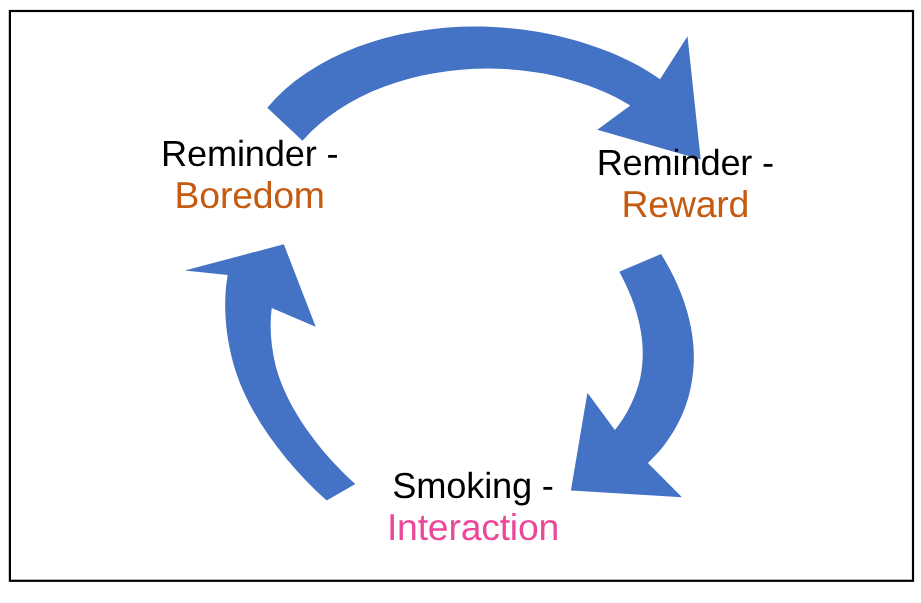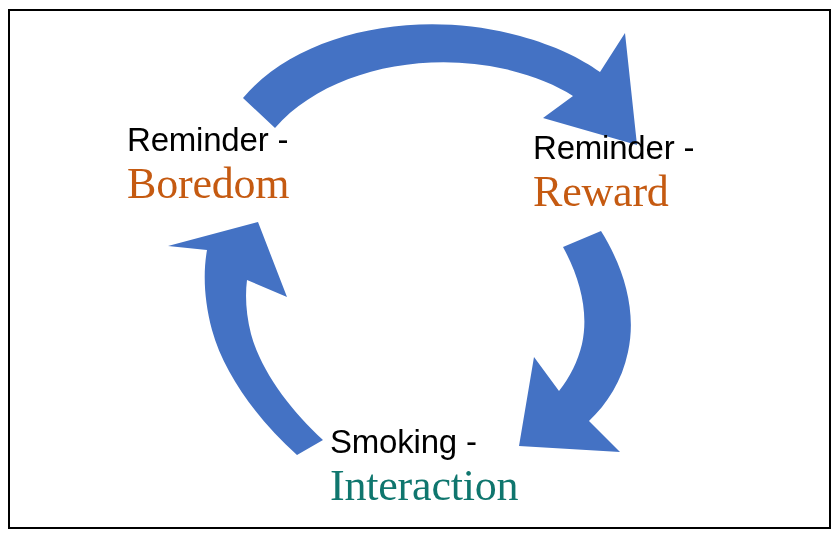--- a/index.html
+++ b/index.html
@@ -30,35 +30,35 @@
   }
   #cycle-svg {
     position: absolute;
     left: 0;
     top: 0;
     width: 837px;
     height: 548px;
   }
   .node-label {
     position: absolute;
+    text-align: center;
     line-height: 1.12;
     white-space: nowrap;
     letter-spacing: -0.2px;
   }
   .line-top {
     display: block;
     color: #000000;
     font-size: 33px;
     font-weight: 400;
   }
   .line-bottom {
     display: block;
-    font-size: 44px;
+    font-size: 34px;
     font-weight: 400;
-    font-family: Liberation Serif, serif;
   }
   
   #label-reminder {
     left: 127px;
     top: 122px;
     width: 200px;
   }
   #label-routine {
     left: 533px;
     top: 130px;
@@ -125,16 +125,16 @@
     <span class="line-bottom" style="color:#C55A11;">Boredom</span>
   </div>
 
   <div class="node-label" id="label-routine">
     <span class="line-top">Reminder -</span>
     <span class="line-bottom" style="color:#C55A11;">Reward</span>
   </div>
 
   <div class="node-label" id="label-reward">
     <span class="line-top">Smoking -</span>
-    <span class="line-bottom" style="color:#0f766e;">Interaction</span>
+    <span class="line-bottom" style="color:#ec4899;">Interaction</span>
   </div>
 
 </div>
 
 </body></html>

